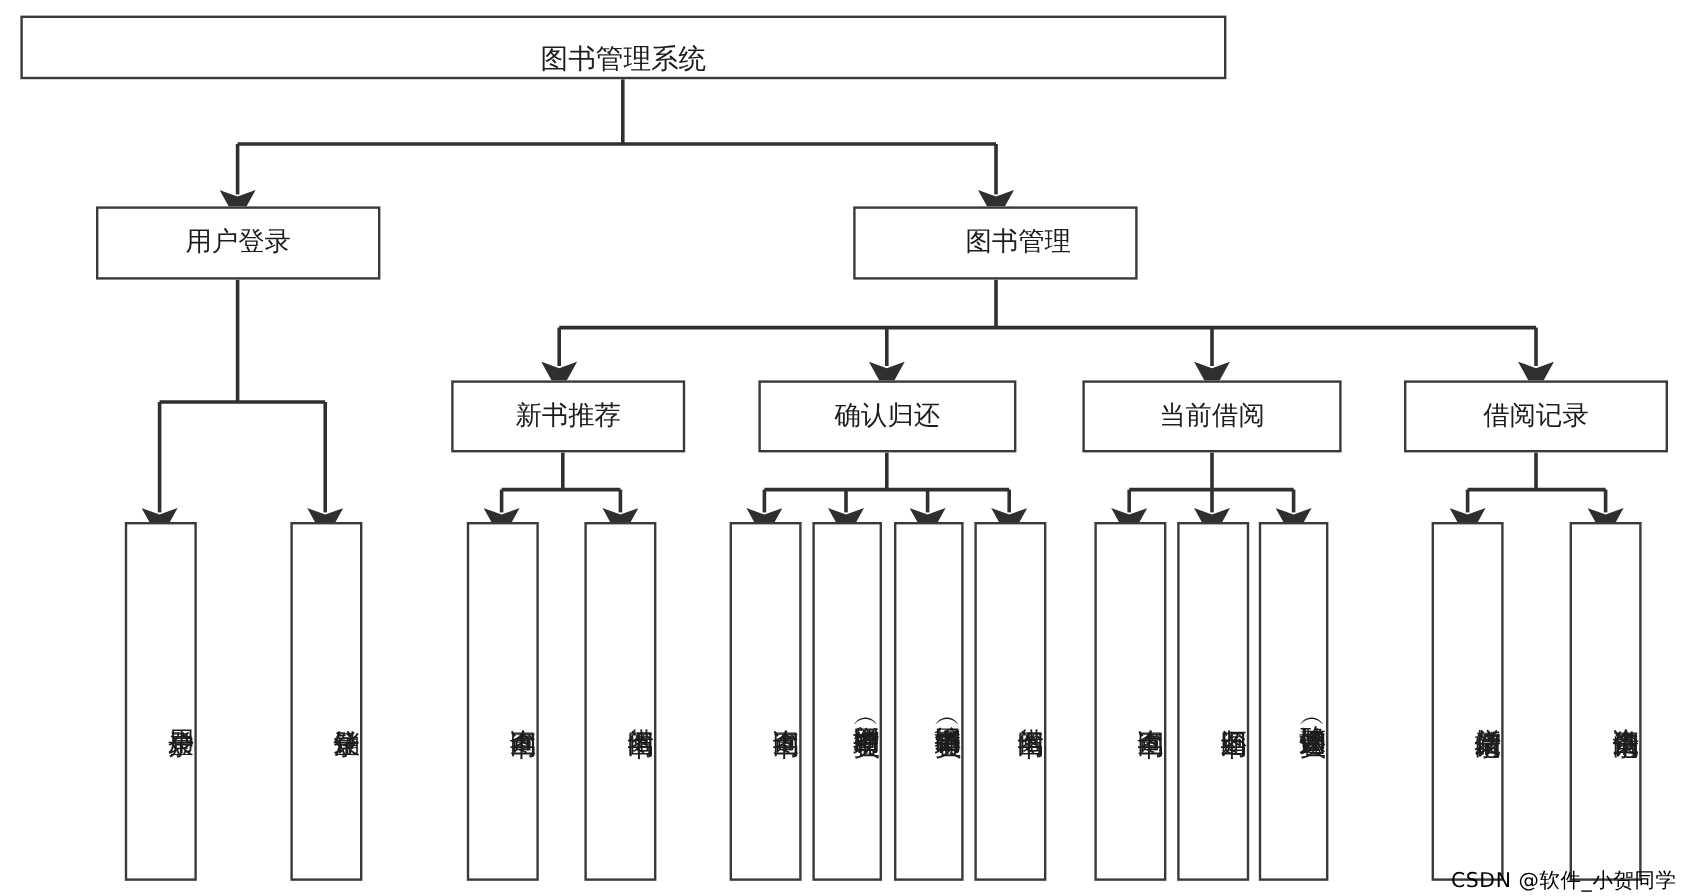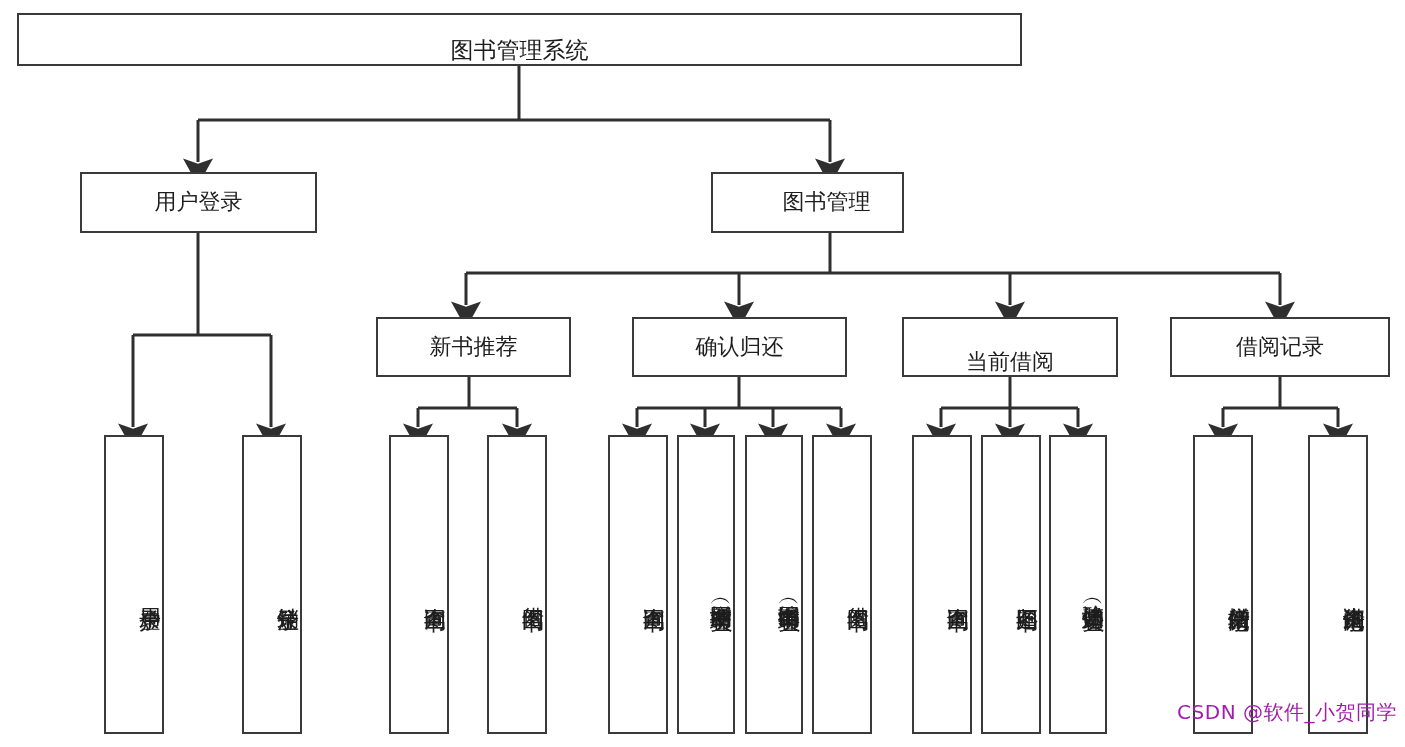--- a/index.html
+++ b/index.html
@@ -56,23 +56,23 @@
     writing-mode: vertical-rl;
     text-orientation: upright;
   }
   .label {
     display: block;
     white-space: pre-line;
   }
   .watermark {
     position: absolute;
     right: 8px;
-    bottom: 21px;
-    font-size: 20px;
-    color: #a21caf;
+    bottom: 2px;
+    font-size: 17px;
+    color: #000000;
     letter-spacing: 0.5px;
     white-space: nowrap;
     pointer-events: none;
   }
 </style>
 </head>
 <body>
 
 <div id="stage">
 
@@ -126,31 +126,31 @@
     </g>
   </svg>
 
   <div class="node node-root" style="left:17px; top:13px; width:1005px; height:53px;">
     <span class="label">图书管理系统</span>
   </div>
 
   <div class="node node-h" style="left:80px; top:172px; width:237px; height:61px;">
     <span class="label">用户登录</span>
   </div>
-  <div class="node node-h" style="left:711px; top:172px; width:193px; height:61px;padding-left:38px;">
+  <div class="node node-h" style="left:711px; top:172px; width:237px; height:61px;padding-left:38px;">
     <span class="label">图书管理</span>
   </div>
 
   <div class="node node-h" style="left:376px; top:317px; width:195px; height:60px;">
     <span class="label">新书推荐</span>
   </div>
   <div class="node node-h" style="left:632px; top:317px; width:215px; height:60px;">
     <span class="label">确认归还</span>
   </div>
-  <div class="node node-h" style="left:902px; top:317px; width:216px; height:60px;align-items:flex-end;">
+  <div class="node node-h" style="left:902px; top:317px; width:216px; height:60px;">
     <span class="label">当前借阅</span>
   </div>
   <div class="node node-h" style="left:1170px; top:317px; width:220px; height:60px;">
     <span class="label">借阅记录</span>
   </div>
 
   <div class="node node-v" style="left:104px; top:435px; width:60px; height:299px;">
     <span class="label">用户登录</span>
   </div>
   <div class="node node-v" style="left:242px; top:435px; width:60px; height:299px;">

